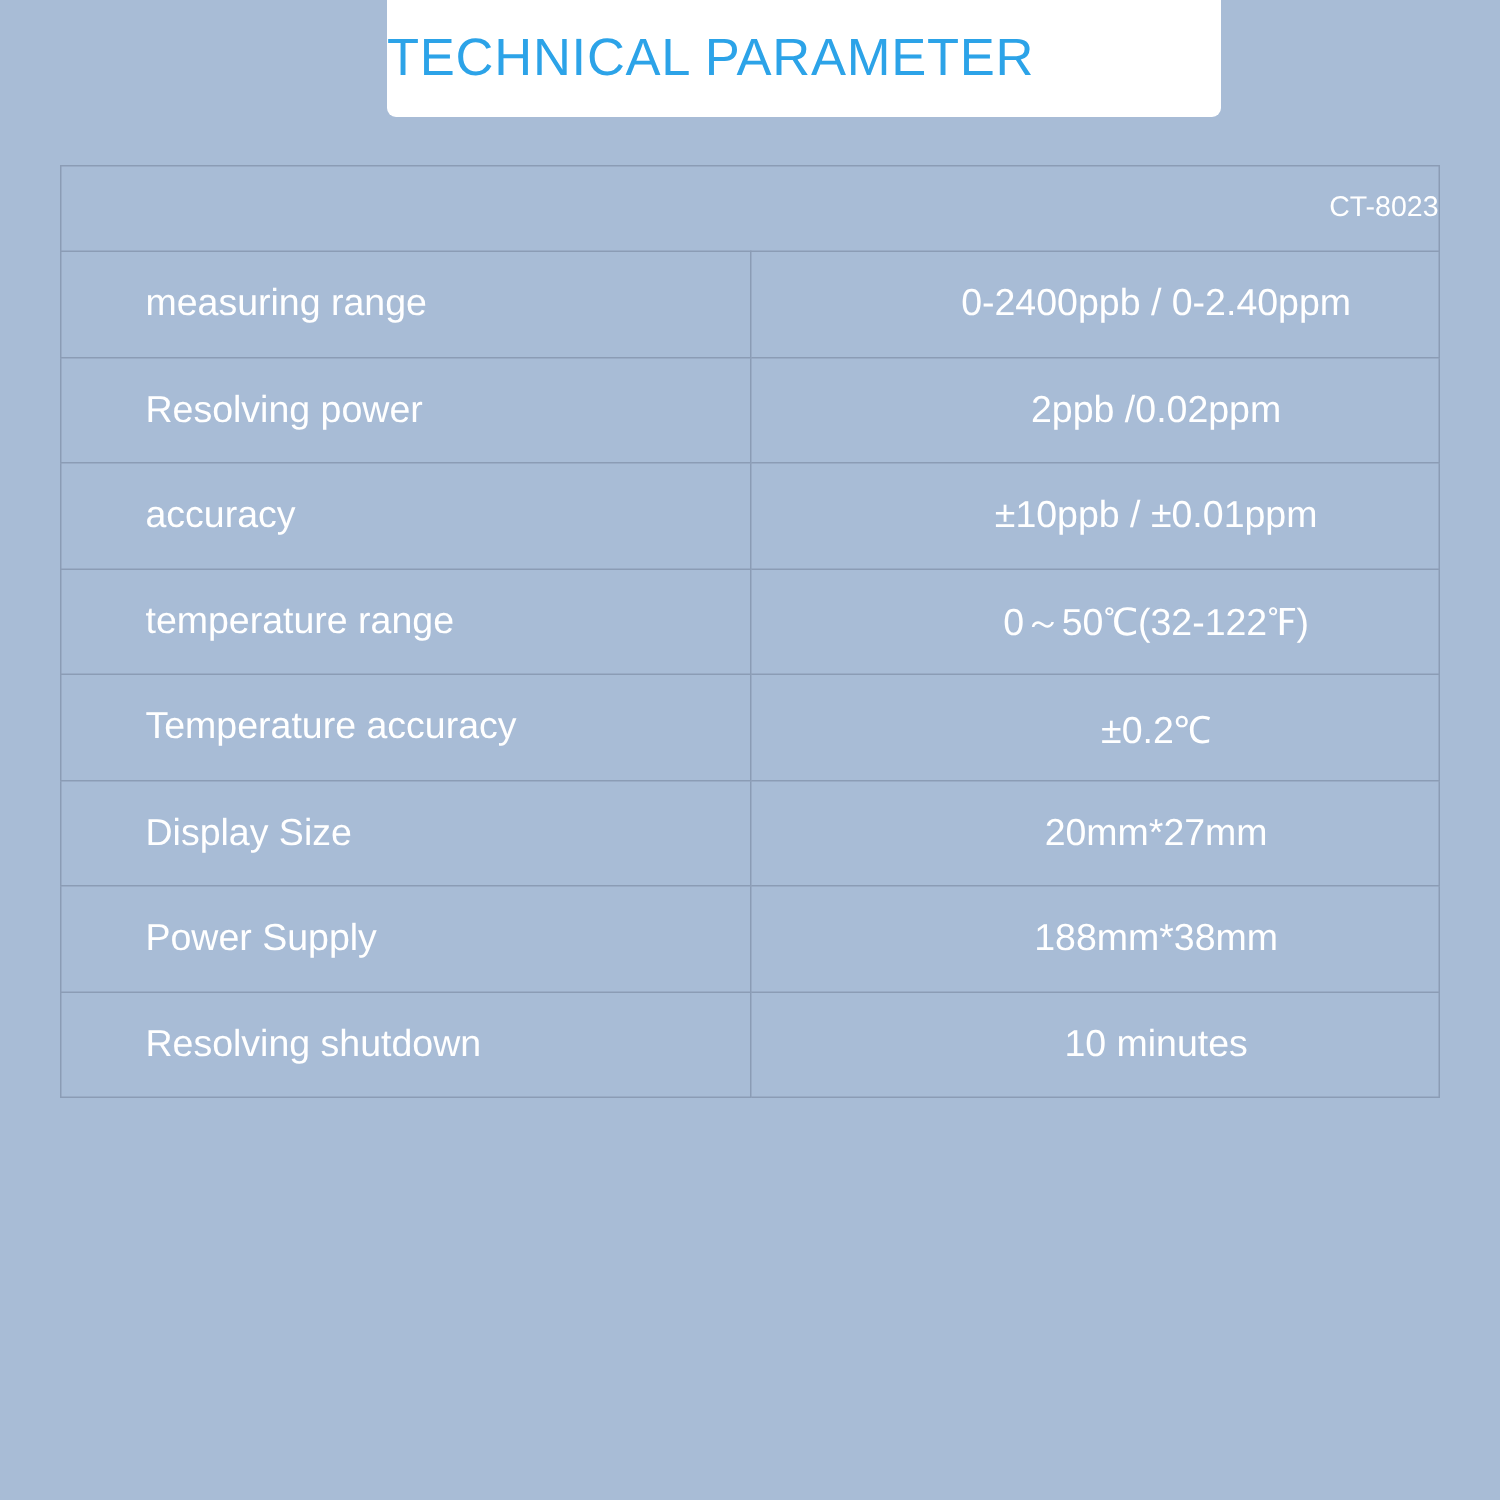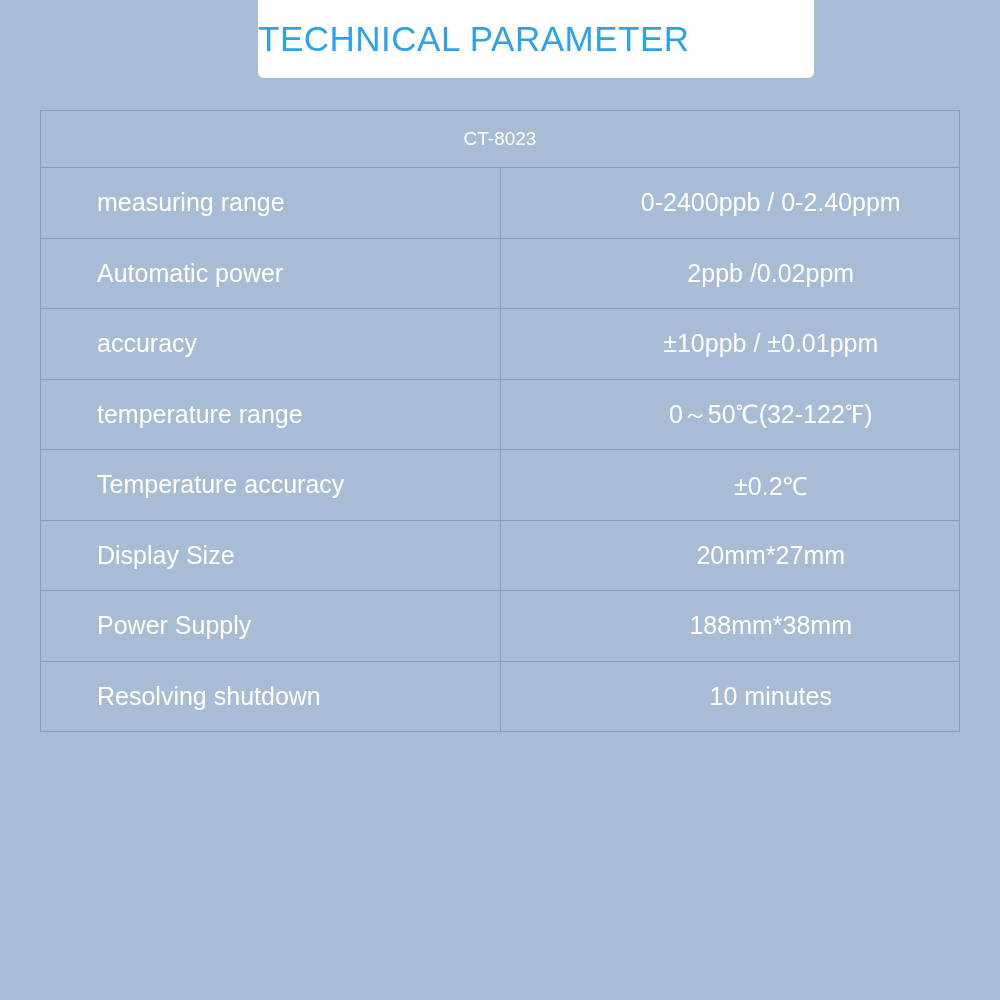--- a/index.html
+++ b/index.html
@@ -53,21 +53,21 @@
     border: 1px solid #8b9cb5;
     color: #ffffff;
     font-size: 25px;
     font-weight: 400;
     padding: 0 0 0 56px;
     height: 70.5px;
     vertical-align: middle;
     box-sizing: border-box;
   }
   .model-row td {
-    text-align: center;
+    text-align: right;
     padding: 0;
     font-size: 19px;
     height: 57px;
   }
   .col-label {
     width: 422px;
   }
   .col-value {
     width: 498px;
     padding-left: 82px !important;
@@ -86,21 +86,21 @@
   <table class="spec-table">
     <tbody>
       <tr class="model-row">
         <td colspan="2">CT-8023</td>
       </tr>
       <tr>
         <td class="col-label">measuring range</td>
         <td class="col-value">0-2400ppb  /  0-2.40ppm</td>
       </tr>
       <tr>
-        <td class="col-label">Automatic power</td>
+        <td class="col-label">Resolving power</td>
         <td class="col-value">2ppb  /0.02ppm</td>
       </tr>
       <tr>
         <td class="col-label">accuracy</td>
         <td class="col-value">±10ppb  /  ±0.01ppm</td>
       </tr>
       <tr>
         <td class="col-label">temperature range</td>
         <td class="col-value">0～50℃(32-122℉)</td>
       </tr>

